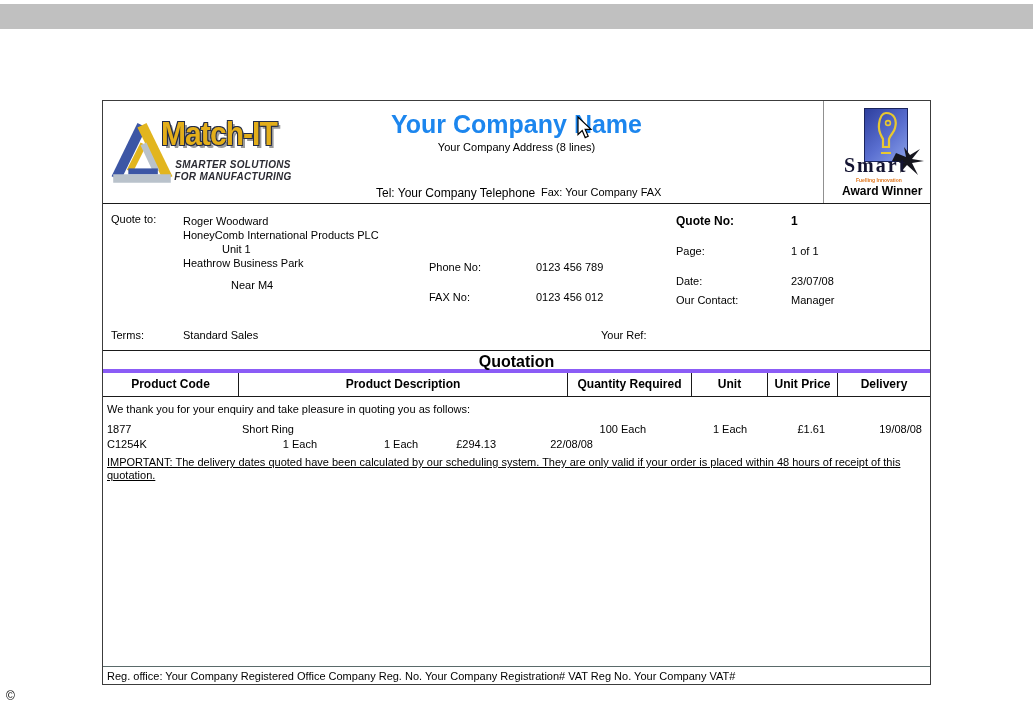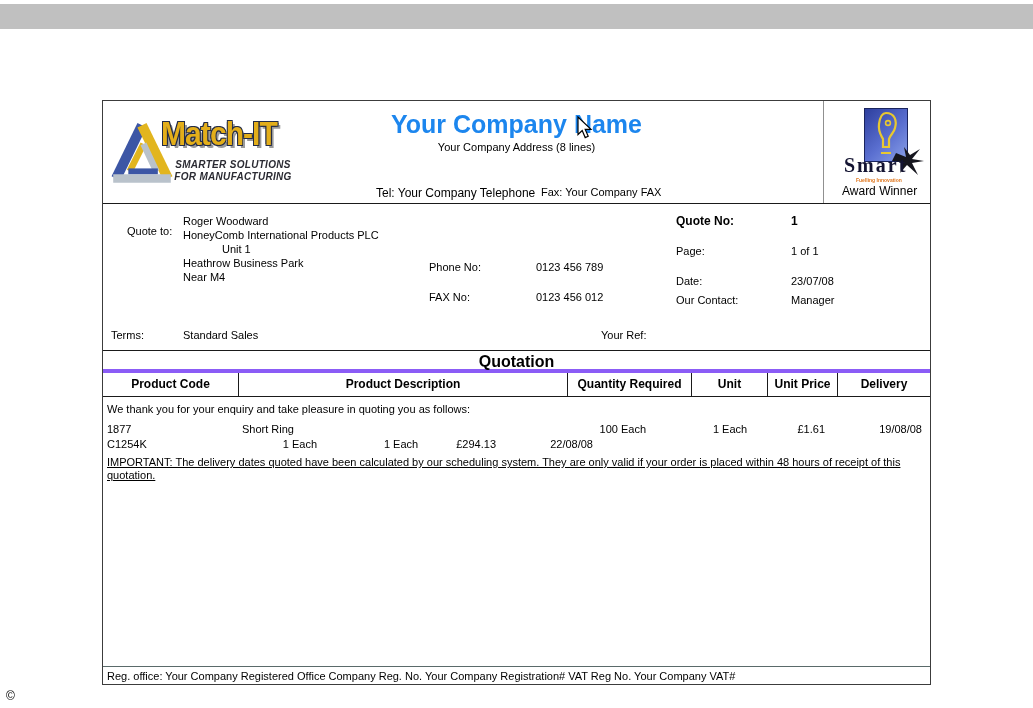--- a/index.html
+++ b/index.html
@@ -27,21 +27,21 @@
   .fax { position:absolute; left:438px; top:85px; font-size:11px; }
 
   .award-frame { position:absolute; right:0; top:0; width:107px; height:102px; border-left:1px solid #909090; }
   .award-rect { position:absolute; left:40px; top:7px; width:44px; height:54px;
                 background:linear-gradient(135deg,#2e3f9e 0%,#5a6fd0 55%,#8aa0e8 100%);
                 border:1px solid #1a245e; }
   .award-splash { position:absolute; left:66px; top:42px; }
   .award-smart { position:absolute; left:20px; top:53px; font-family:"Liberation Serif", serif;
                  font-weight:bold; font-size:20px; letter-spacing:2px; color:#141432; }
   .award-sub { position:absolute; left:32px; top:76px; font-size:5px; font-weight:bold; color:#e07820; }
-  .award-winner { position:absolute; left:18px; top:83px; font-size:12px; font-weight:normal; color:#000; }
+  .award-winner { position:absolute; left:18px; top:83px; font-size:12px; font-weight:bold; color:#000; }
 
   
   .info { height:147px; border-bottom:1px solid #1a1a1a; font-size:11px; }
   .lbl { position:absolute; }
   .r-lbl { position:absolute; text-align:left; }
   .addr-line { position:absolute; left:80px; }
 
   
   .band { height:22px; border-bottom:4px solid #8b5cf6; text-align:center;
           font-size:16px; font-weight:bold; line-height:21px; }
@@ -110,26 +110,26 @@
       <svg class="award-splash" width="36" height="36" viewBox="0 0 36 36">
         <path d="M6 10 L16 14 L14 4 L20 12 L30 6 L22 16 L34 18 L22 20 L28 32 L17 22 L10 30 L13 19 L2 18 Z" fill="#16161e"></path>
       </svg>
       <div class="award-smart">Smart</div>
       <div class="award-sub">Fuelling Innovation</div>
       <div class="award-winner">Award Winner</div>
     </div>
   </div>
 
   <div class="sec info">
-    <span class="lbl" style="left:8px; top:21px;margin-left:16px;">Quote to:</span>
+    <span class="lbl" style="left:8px; top:9px;">Quote to:</span>
     <span class="addr-line" style="top:11px;">Roger Woodward</span>
     <span class="addr-line" style="top:25px;">HoneyComb International Products PLC</span>
     <span class="addr-line" style="top:39px;padding-left:39px;">Unit 1</span>
     <span class="addr-line" style="top:53px;">Heathrow Business Park</span>
-    <span class="addr-line" style="top:67px;">Near M4</span>
+    <span class="addr-line" style="top:75px;margin-left:48px;">Near M4</span>
 
     <span class="r-lbl" style="left:326px; top:57px; width:100px;">Phone No:</span>
     <span class="lbl" style="left:433px; top:57px;">0123 456 789</span>
     <span class="r-lbl" style="left:326px; top:87px; width:100px;">FAX No:</span>
     <span class="lbl" style="left:433px; top:87px;">0123 456 012</span>
 
     <span class="r-lbl" style="left:573px; top:10px; width:100px; font-weight:bold; font-size:12px;">Quote No:</span>
     <span class="lbl" style="left:688px; top:10px; font-weight:bold; font-size:12px;">1</span>
     <span class="r-lbl" style="left:573px; top:41px; width:100px;">Page:</span>
     <span class="lbl" style="left:688px; top:41px;">1 of 1</span>

